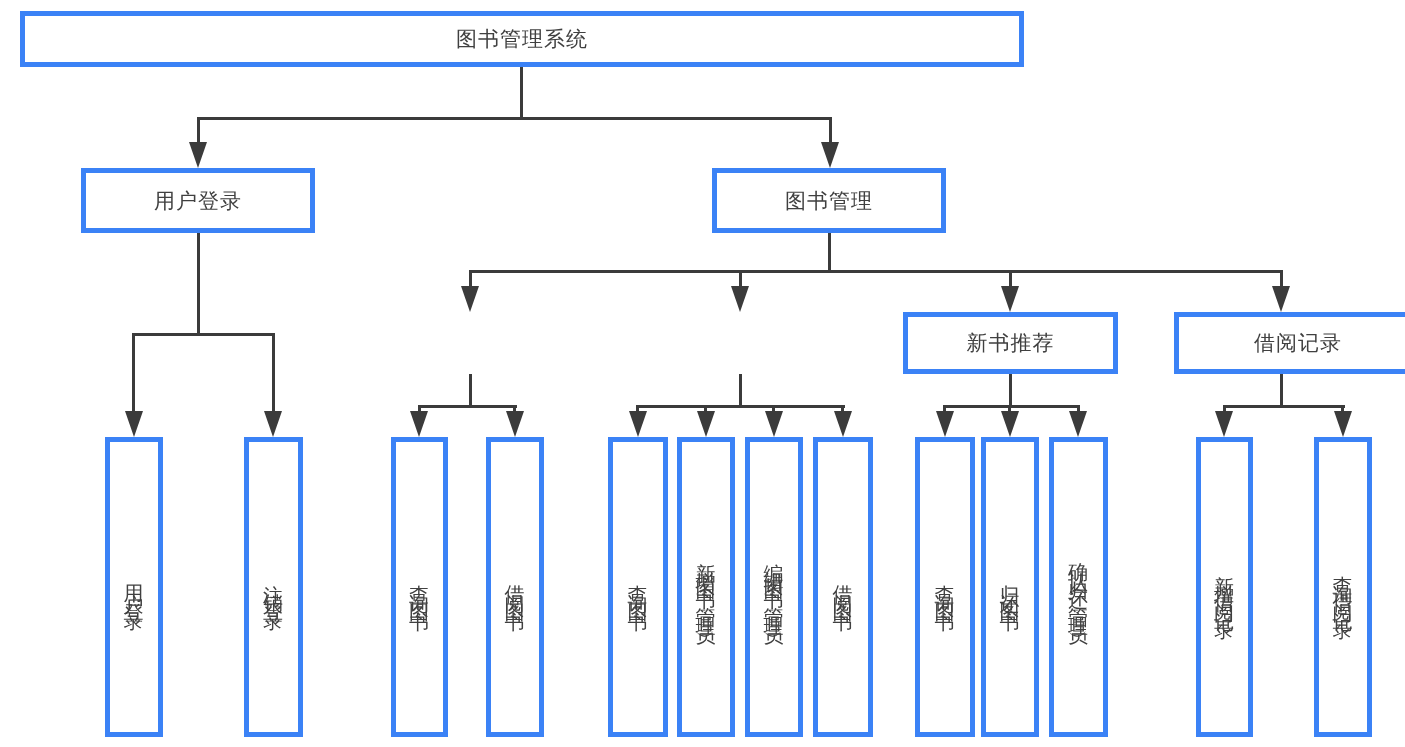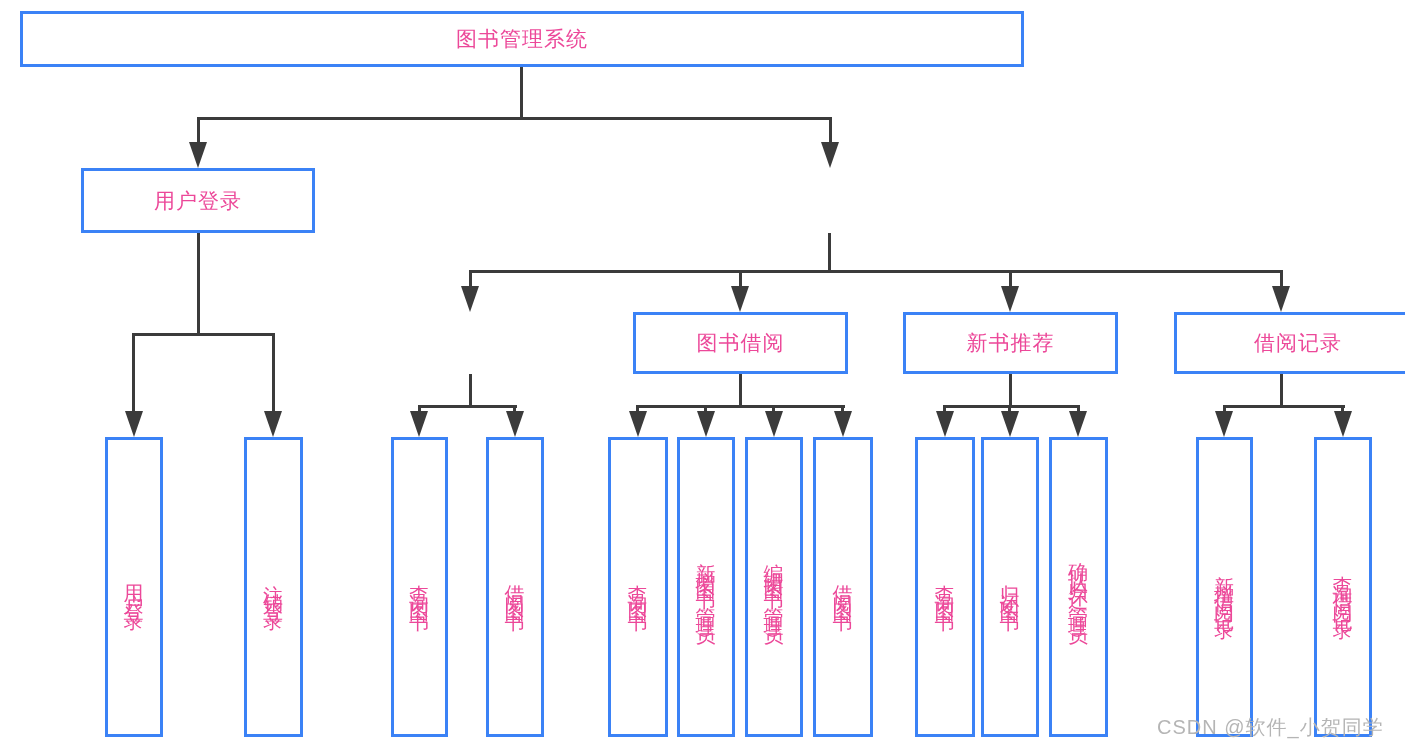--- a/index.html
+++ b/index.html
@@ -7,26 +7,26 @@
     position:relative;
     width:1405px;
     height:747px;
     background:#fff;
     font-family:"Liberation Sans", sans-serif;
     overflow:hidden;
   }
   .node{
     position:absolute;
     box-sizing:border-box;
-    border:3px solid #3b82f6;
+    border:5px solid #3b82f6;
     background:#fff;
     display:flex;
     align-items:center;
     justify-content:center;
-    color:#ec4899;
+    color:#404040;
     font-size:21px;
     letter-spacing:1px;
     font-family:Liberation Serif, serif;
   }
   .leaf{
     font-size:20px;
   }
   .leaf span{
     writing-mode:vertical-rl;
     text-orientation:mixed;
@@ -58,25 +58,25 @@
 <div class="canvas">
 
   <div class="node" style="left:20px;top:11px;width:1004px;height:56px;">
     <span>图书管理系统</span>
   </div>
 
   <div class="node" style="left:81px;top:168px;width:234px;height:65px;">
     <span>用户登录</span>
   </div>
 
+  <div class="node" style="left:712px;top:168px;width:234px;height:65px;">
+    <span>图书管理</span>
+  </div>
 
 
-  <div class="node" style="left:633px;top:312px;width:215px;height:62px;">
-    <span>图书借阅</span>
-  </div>
 
   <div class="node" style="left:903px;top:312px;width:215px;height:62px;">
     <span>新书推荐</span>
   </div>
 
   <div class="node" style="left:1174px;top:312px;width:248px;height:62px;">
     <span>借阅记录</span>
   </div>
 
   <div class="node leaf" style="left:105px;top:437px;width:58px;height:300px;">
@@ -175,15 +175,14 @@
   <div class="line v" style="left:1077px;top:405px;height:12px;"></div>
   <div class="ah" style="left:1069px;top:411px;"></div>
 
   <div class="line v" style="left:1280px;top:374px;height:33px;"></div>
   <div class="line h" style="left:1223px;top:405px;width:122px;"></div>
   <div class="line v" style="left:1223px;top:405px;height:12px;"></div>
   <div class="ah" style="left:1215px;top:411px;"></div>
   <div class="line v" style="left:1341px;top:405px;height:12px;"></div>
   <div class="ah" style="left:1334px;top:411px;"></div>
 
-  <div class="watermark">CSDN @软件_小贺同学</div>
 
 </div>
 
 </body></html>

